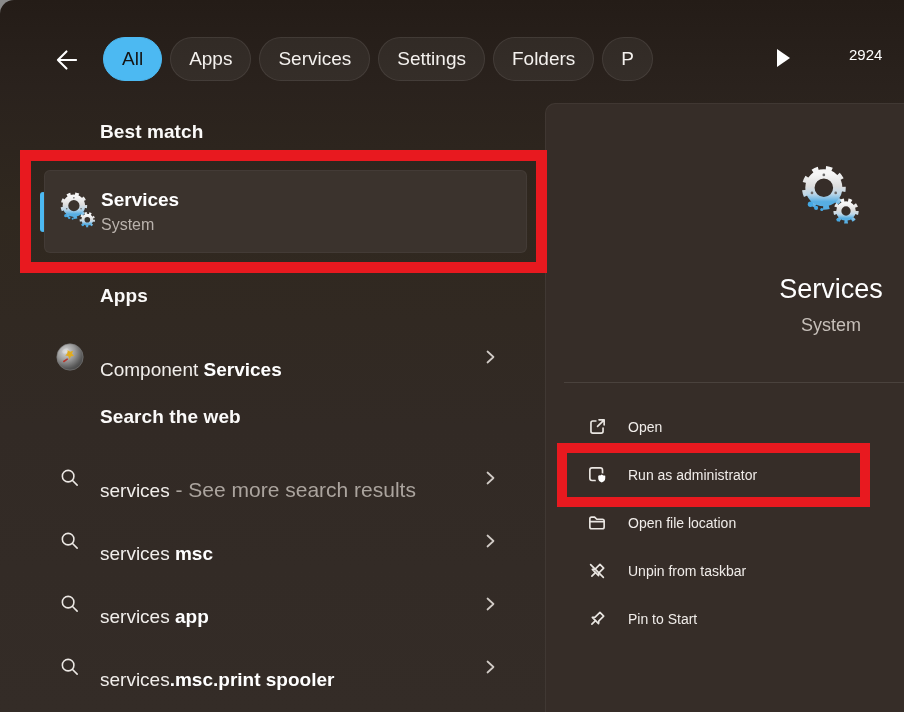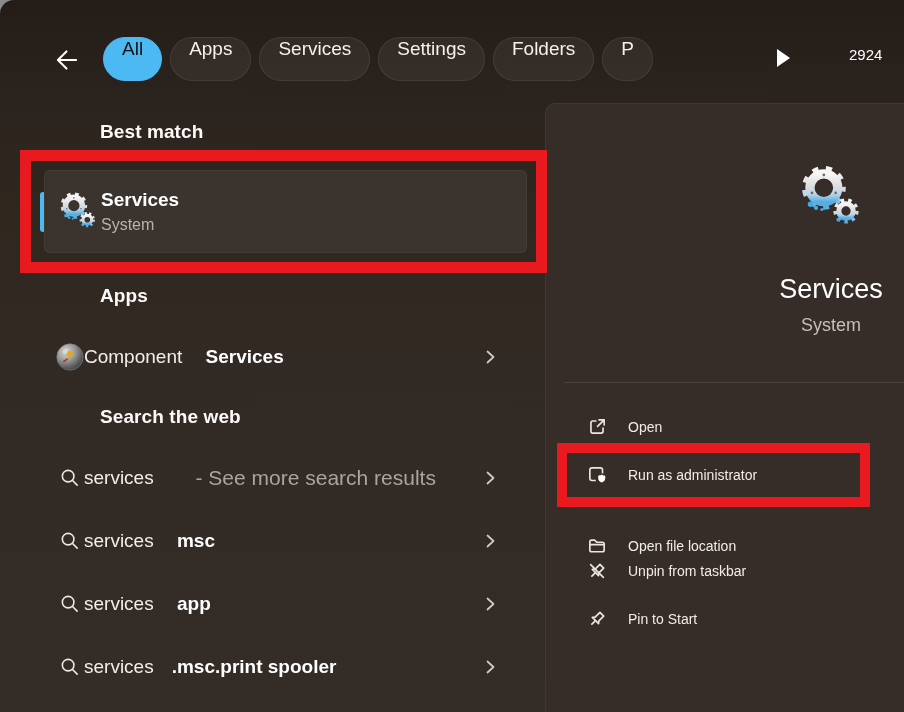--- a/index.html
+++ b/index.html
@@ -2,40 +2,40 @@
 <html style="--accent: #4cb9f2; --annotation: #e8191f;"><head>
 <meta charset="utf-8">
 <style>
   html,body{margin:0;padding:0;background:#8a8a8a;font-family:"Liberation Sans",sans-serif;}
   .window{position:relative;width:904px;height:712px;overflow:hidden;color:#fff;
     border-radius:14px 0 0 0;
     background:linear-gradient(180deg,#241c17 0%,#2a221d 12%,#30281f 30%,#322a25 60%,#342c27 100%);}
   
   .back-btn{position:absolute;left:54px;top:47px;width:26px;height:26px;cursor:pointer;}
   .tabs{position:absolute;left:103px;top:37px;width:646px;height:46px;display:flex;gap:8px;overflow:hidden;}
-  .pill{flex:none;height:44px;padding:0 18px;border-radius:23px;display:flex;
+  .pill{flex:none;height:44px;padding:0 18px;border-radius:23px;display:flex;align-items:center;
     background:rgba(255,255,255,0.055);border:1px solid rgba(255,255,255,0.08);
     font-size:19px;color:#f4f1ee;white-space:nowrap;box-sizing:border-box;cursor:pointer;}
   .pill.active{background:var(--accent,#4cb9f2);border-color:var(--accent,#4cb9f2);color:#141312;}
   .more-tabs{position:absolute;left:777px;top:49px;width:0;height:0;cursor:pointer;
     border-left:13px solid #ffffff;border-top:9px solid transparent;border-bottom:9px solid transparent;}
   .counter{position:absolute;left:849px;top:46px;font-size:15px;color:#ffffff;}
   
   .section-header{position:absolute;left:52px;font-size:19px;font-weight:700;color:#fbfaf9;letter-spacing:.1px;margin-left:48px;}
   .best-card{position:absolute;left:44px;top:170px;width:483px;height:83px;border-radius:6px;
     background:#3b332d;border:1px solid rgba(255,255,255,0.045);box-sizing:border-box;cursor:pointer;}
   .accent-bar{position:absolute;left:40px;top:192px;width:6px;height:40px;border-radius:3px;background:var(--accent,#4cb9f2);}
   .best-title{position:absolute;left:56px;top:18px;font-size:19px;font-weight:700;color:#ffffff;}
   .best-sub{position:absolute;left:56px;top:45px;font-size:16px;color:#b9b2ac;}
   .best-icon{position:absolute;left:12px;top:19px;}
   .row{position:absolute;left:44px;width:470px;height:48px;cursor:pointer;border-radius:5px;}
   .row .row-icon{position:absolute;left:11px;top:9px;}
   .row .mag{position:absolute;left:15px;top:13px;}
-  .row .row-text{position:absolute;left:40px;top:0;height:48px;display:flex;align-items:center;
-    font-size:19px;color:#f1eeeb;white-space:pre;gap:18px;}
+  .row .row-text{position:absolute;left:56px;top:0;height:48px;display:flex;align-items:flex-end;
+    font-size:19px;color:#f1eeeb;white-space:pre;}
   .row .bold-part{font-weight:700;color:#ffffff;white-space:pre;}
   .row .gray-part{color:#aba49e;font-size:21px;white-space:pre;}
   .row .chev{position:absolute;left:436px;top:14px;}
   
   .panel{position:absolute;left:545px;top:103px;width:359px;height:609px;background:#362d28;
     border-radius:10px 0 0 0;border-top:1px solid rgba(255,255,255,0.05);border-left:1px solid rgba(255,255,255,0.05);box-sizing:border-box;}
   .panel-gears{position:absolute;left:250px;top:58px;}
   .panel-title{position:absolute;left:155px;top:170px;width:260px;text-align:center;font-size:27px;font-weight:400;color:#ffffff;}
   .panel-sub{position:absolute;left:155px;top:211px;width:260px;text-align:center;font-size:18px;color:#c6bfb9;}
   .panel-divider{position:absolute;left:18px;top:278px;width:341px;height:1px;background:rgba(255,255,255,0.10);}
@@ -210,21 +210,21 @@
 
     <div class="action-row" style="top:347px">
       <svg class="a-icon" width="22" height="22" viewBox="0 0 20 20">
         <rect x="3.5" y="3.5" width="11.5" height="11.5" rx="2" fill="none" stroke="#eae6e2" stroke-width="1.5"></rect>
         <circle cx="14.3" cy="14" r="5.6" fill="#362d28"></circle>
         <path d="M14.3 9.6 c.9.8 2 1 3.2 1 v2.4 c0 1.9-1.3 3.2-3.2 3.9 c-1.9-.7-3.2-2-3.2-3.9 v-2.4 c1.2 0 2.3-.2 3.2-1 z" fill="#ffffff"></path>
       </svg>
       <div class="a-label">Run as administrator</div>
     </div>
 
-    <div class="action-row" style="top:418px">
+    <div class="action-row" style="top:395px">
       <svg class="a-icon" width="22" height="22" viewBox="0 0 20 20">
         <g fill="none" stroke="#eae6e2" stroke-width="1.5" stroke-linecap="round" stroke-linejoin="round">
           <path d="M3.5 13.6 V6.2 C3.5 5.2 4.1 4.6 5.1 4.6 H7.8 L9.8 6.6 H14.9 C15.9 6.6 16.5 7.2 16.5 8.2 V13.6 C16.5 14.6 15.9 15.2 14.9 15.2 H5.1 C4.1 15.2 3.5 14.6 3.5 13.6 Z"></path>
           <path d="M3.5 8.8 H16.5"></path>
         </g>
       </svg>
       <div class="a-label">Open file location</div>
     </div>
 
     <div class="action-row" style="top:443px">

